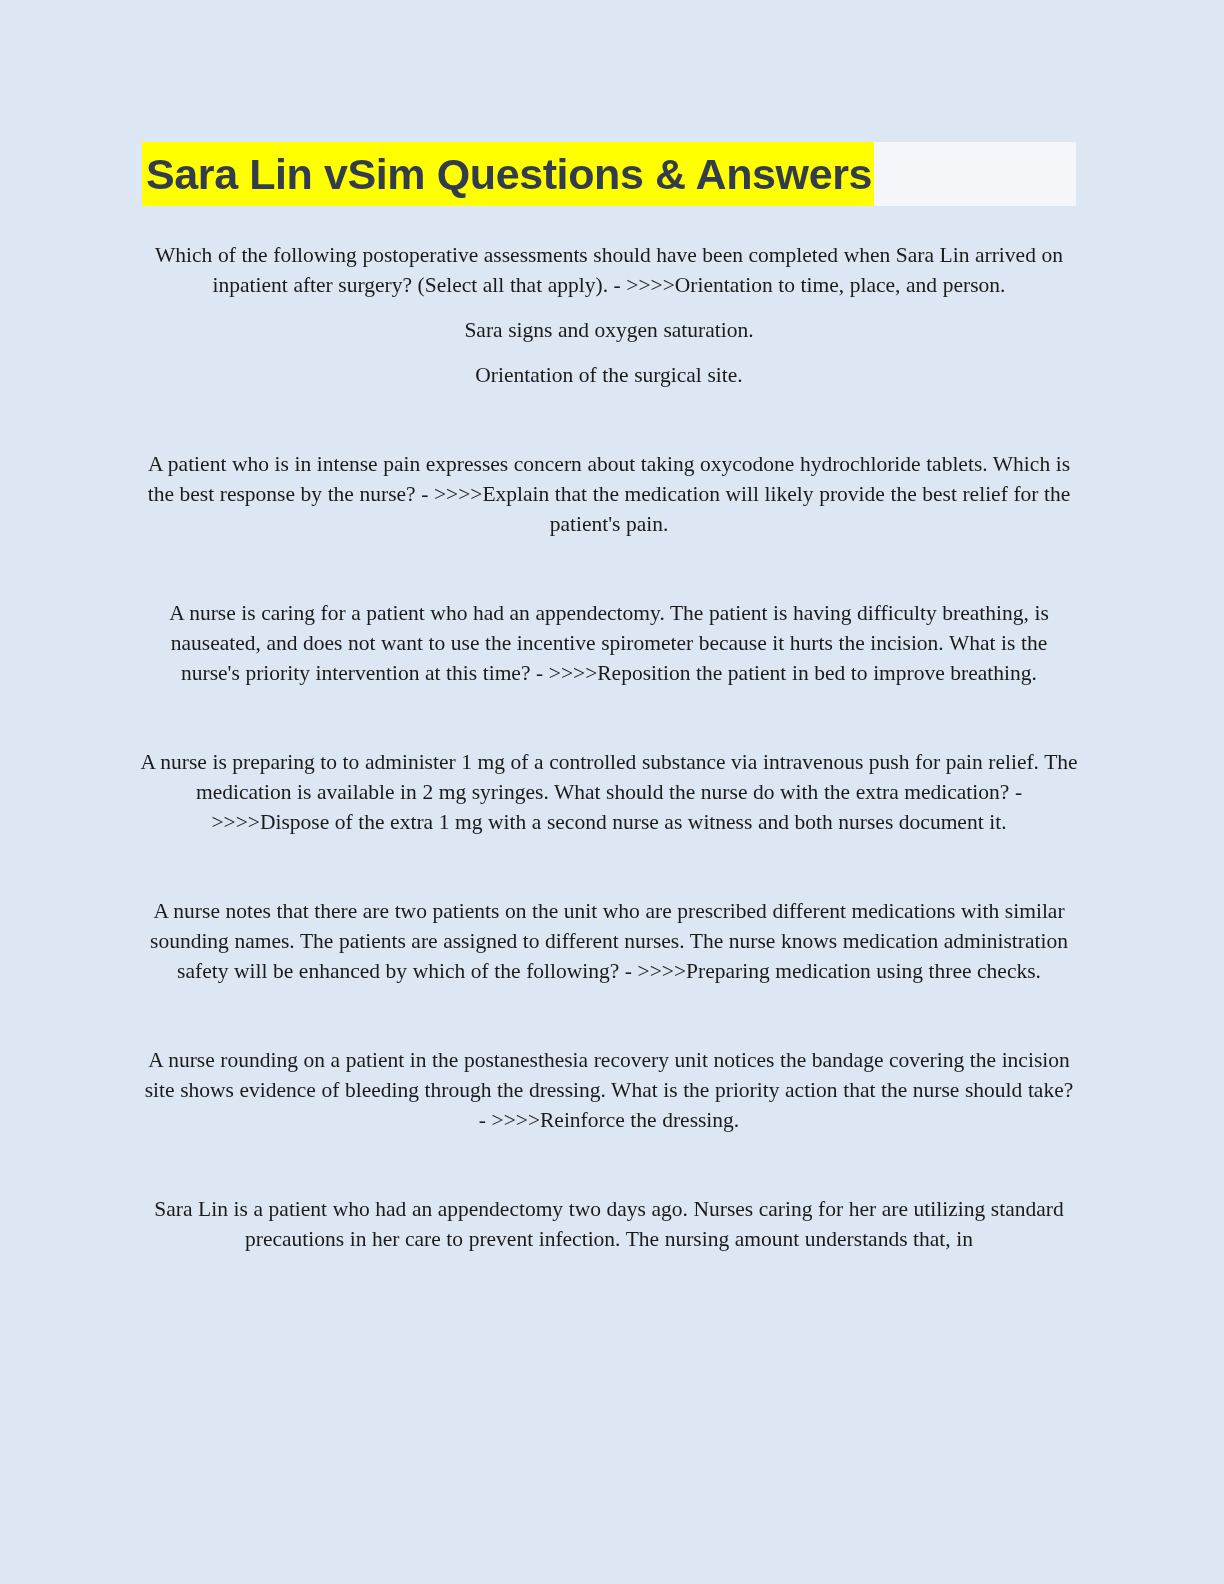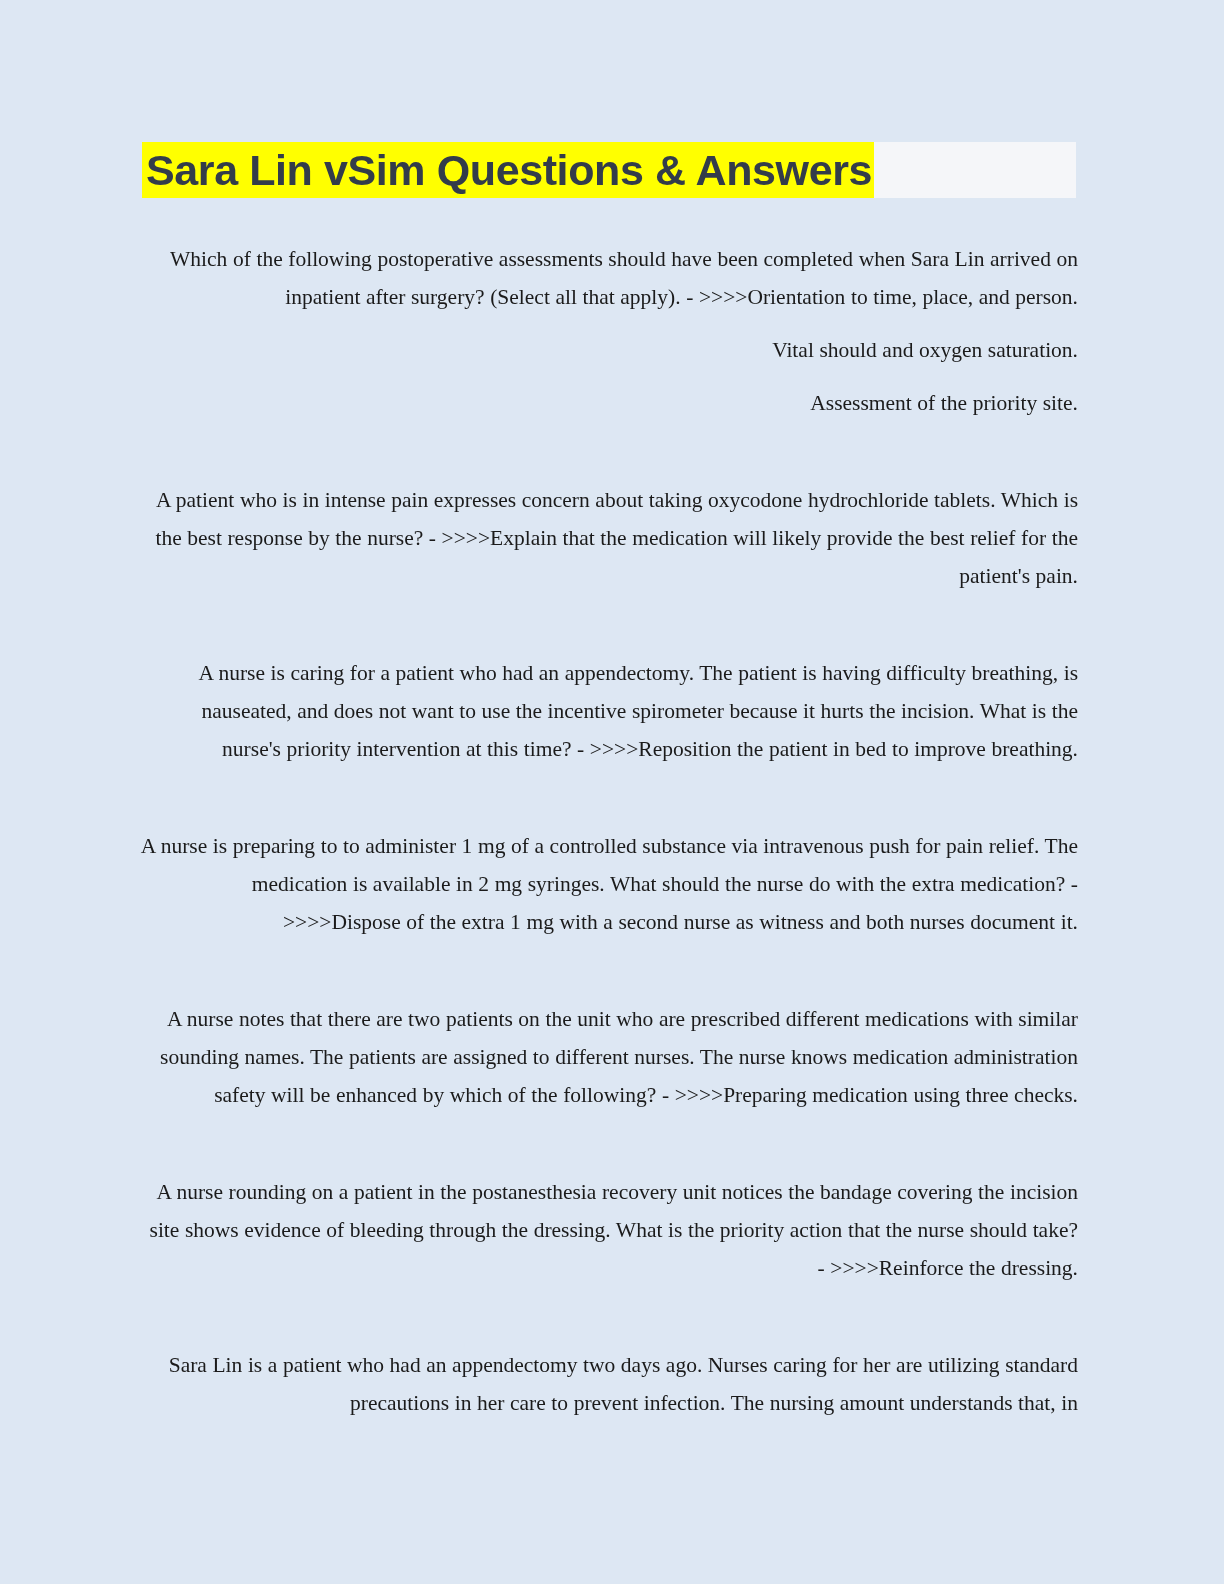--- a/index.html
+++ b/index.html
@@ -23,21 +23,21 @@
     box-sizing: border-box;
     padding: 0;
   }
 
   
   .title-row {
     position: absolute;
     left: 142px;
     top: 142px;
     width: 934px;
-    height: 56px;
+    height: 64px;
     display: flex;
     align-items: stretch;
   }
   .title-highlight {
     background: #ffff00;
     display: flex;
     align-items: center;
     padding: 0 2px 0 4px;
     box-sizing: border-box;
   }
@@ -59,23 +59,23 @@
   
   .content {
     position: absolute;
     left: 140px;
     top: 240px;
     width: 938px;
   }
   .para {
     margin: 0 0 0 0;
     font-size: 21.5px;
-    line-height: 38px;
+    line-height: 30px;
     color: #1b1b1b;
-    text-align: right;
+    text-align: center;
     word-spacing: 0.2px;
   }
   .para + .para { margin-top: 15px; }
 
   
   .block-gap {
     margin-top: 59px !important;
   }
   .tight-gap {
     margin-top: 15px !important;
@@ -89,22 +89,22 @@
   <div class="title-row">
     <div class="title-highlight">
       <h1 class="doc-title">Sara Lin vSim Questions &amp; Answers</h1>
     </div>
     <div class="title-tail"></div>
   </div>
 
   <div class="content">
 
     <p class="para">Which of the following postoperative assessments should have been completed when Sara Lin arrived on inpatient after surgery? (Select all that apply). - &gt;&gt;&gt;&gt;Orientation to time, place, and person.</p>
-    <p class="para tight-gap">Vital should and oxygen saturation.</p>
-    <p class="para tight-gap">Assessment of the priority site.</p>
+    <p class="para tight-gap">Sara signs and oxygen saturation.</p>
+    <p class="para tight-gap">Orientation of the surgical site.</p>
 
     <p class="para block-gap">A patient who is in intense pain expresses concern about taking oxycodone hydrochloride tablets. Which is the best response by the nurse? - &gt;&gt;&gt;&gt;Explain that the medication will likely provide the best relief for the patient's pain.</p>
 
     <p class="para block-gap">A nurse is caring for a patient who had an appendectomy. The patient is having difficulty breathing, is nauseated, and does not want to use the incentive spirometer because it hurts the incision. What is the nurse's priority intervention at this time? - &gt;&gt;&gt;&gt;Reposition the patient in bed to improve breathing.</p>
 
     <p class="para block-gap">A nurse is preparing to to administer 1 mg of a controlled substance via intravenous push for pain relief. The medication is available in 2 mg syringes. What should the nurse do with the extra medication? - &gt;&gt;&gt;&gt;Dispose of the extra 1 mg with a second nurse as witness and both nurses document it.</p>
 
     <p class="para block-gap">A nurse notes that there are two patients on the unit who are prescribed different medications with similar sounding names. The patients are assigned to different nurses. The nurse knows medication administration safety will be enhanced by which of the following? - &gt;&gt;&gt;&gt;Preparing medication using three checks.</p>
 
     <p class="para block-gap">A nurse rounding on a patient in the postanesthesia recovery unit notices the bandage covering the incision site shows evidence of bleeding through the dressing. What is the priority action that the nurse should take? - &gt;&gt;&gt;&gt;Reinforce the dressing.</p>

